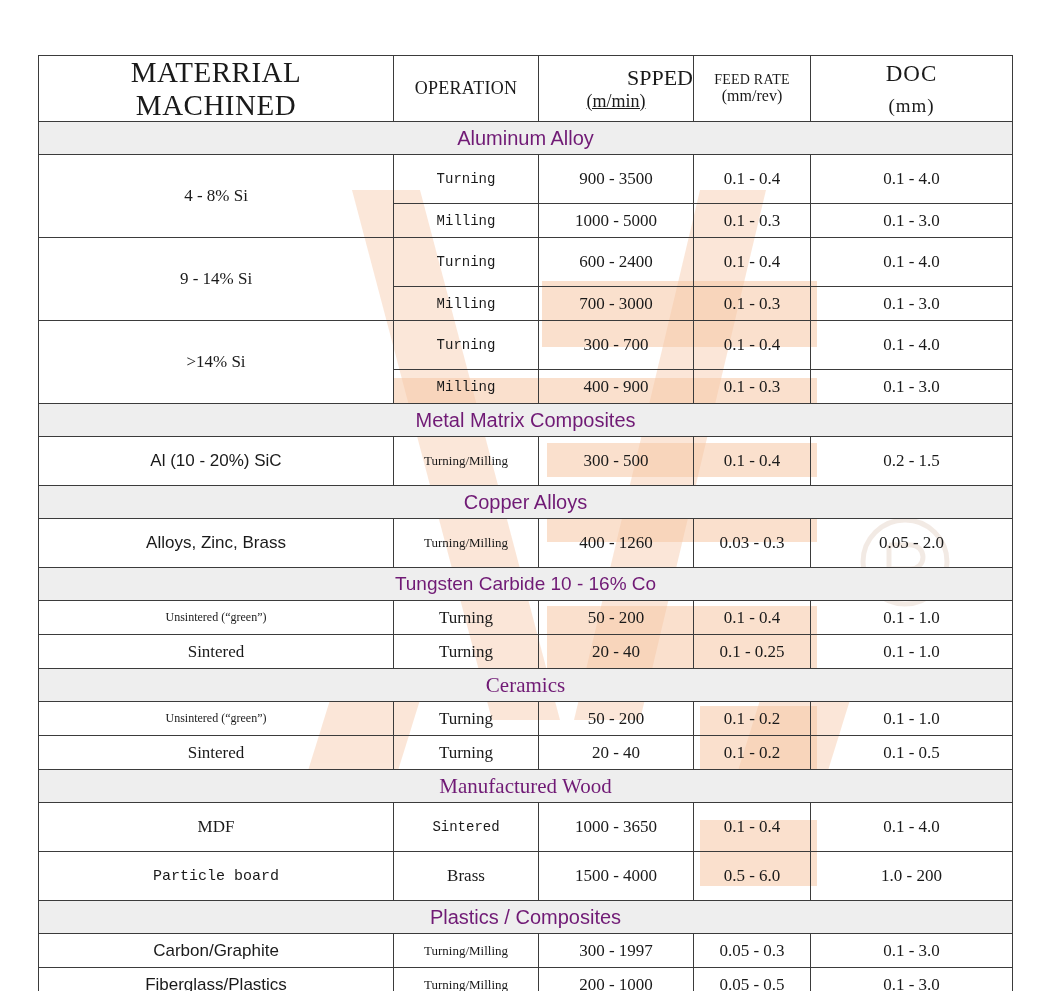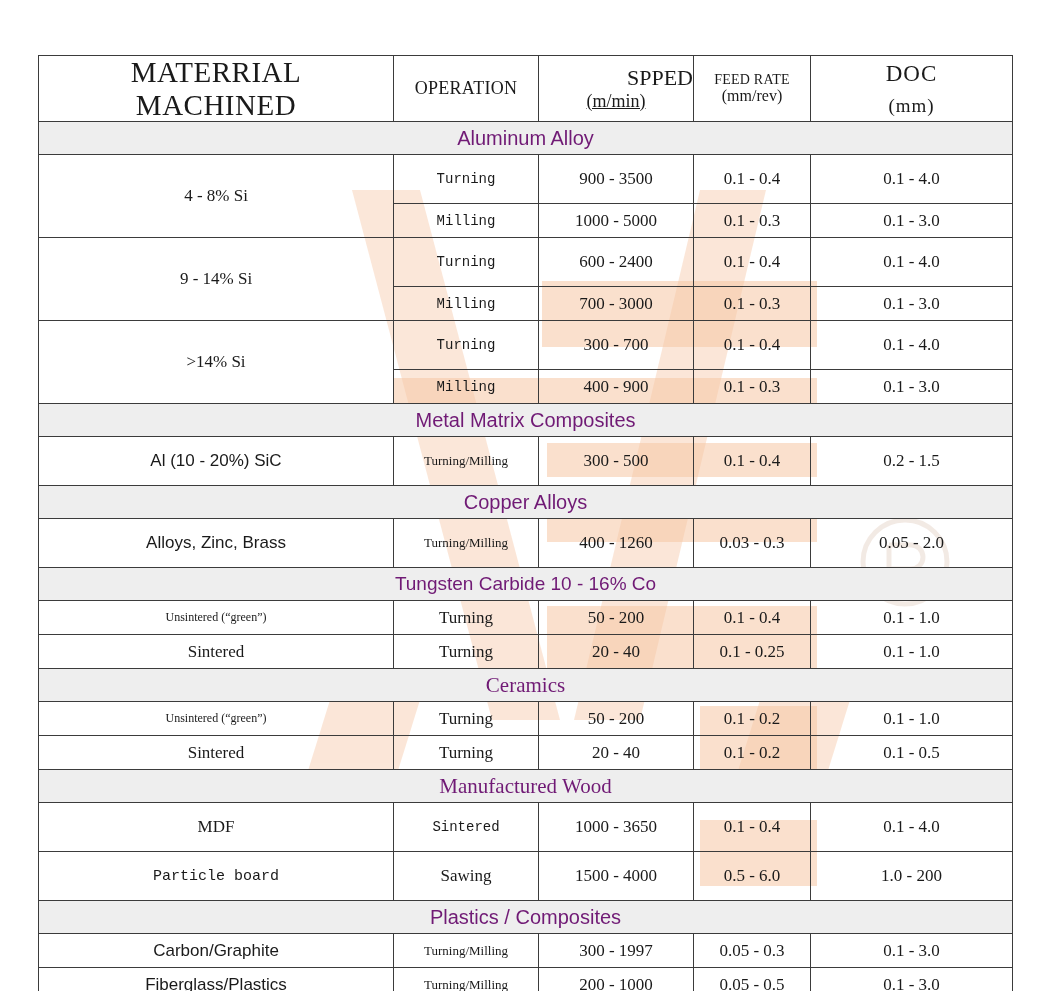--- a/index.html
+++ b/index.html
@@ -301,21 +301,21 @@
       </tr>
       <tr>
         <td class="material tall">MDF</td>
         <td class="op mono tall">Sintered</td>
         <td class="tall">1000 - 3650</td>
         <td class="tall">0.1 - 0.4</td>
         <td class="tall">0.1 - 4.0</td>
       </tr>
       <tr>
         <td class="material mono tall">Particle board</td>
-        <td class="op tall">Sawing</td>
+        <td class="op tall">Brass</td>
         <td class="tall">1500 - 4000</td>
         <td class="tall">0.5 - 6.0</td>
         <td class="tall">1.0 - 200</td>
       </tr>
 
       <tr class="group">
         <td colspan="5">Plastics / Composites</td>
       </tr>
       <tr>
         <td class="material sans">Carbon/Graphite</td>

